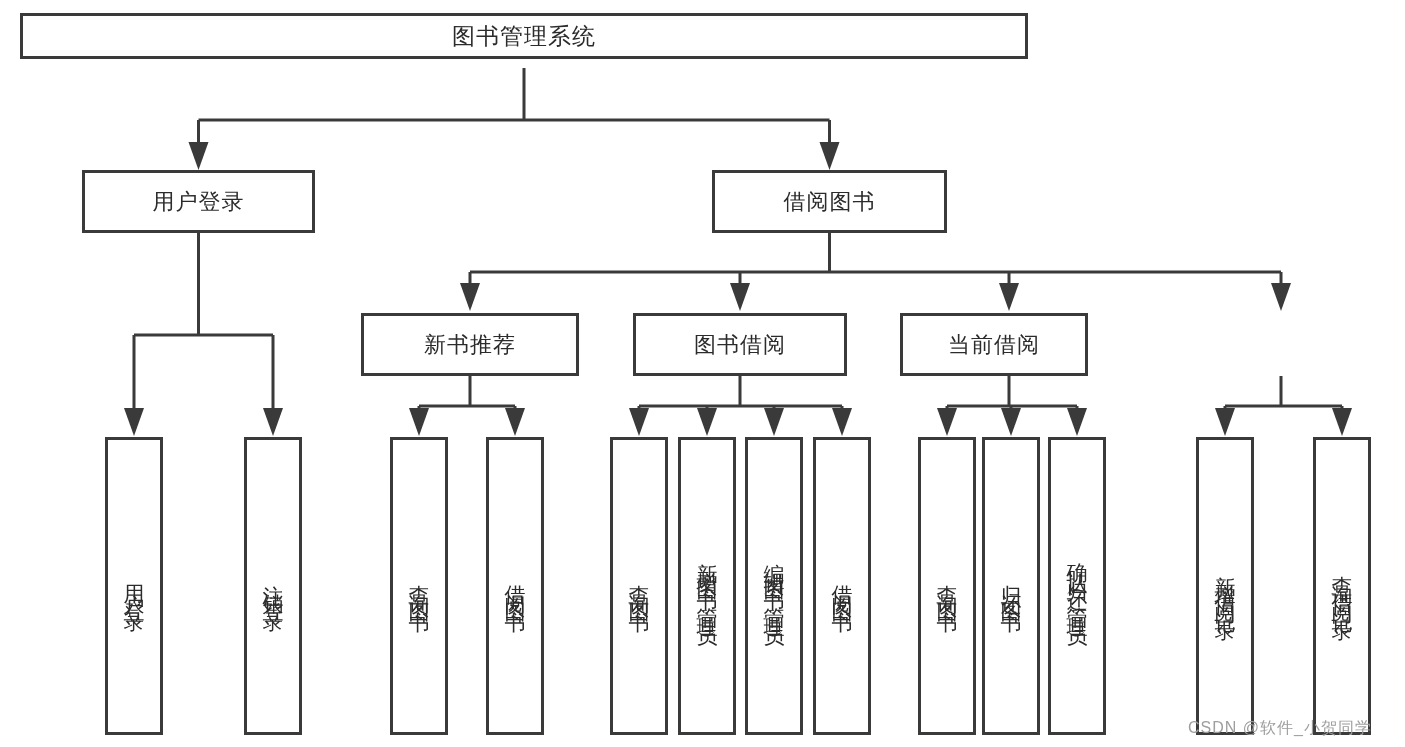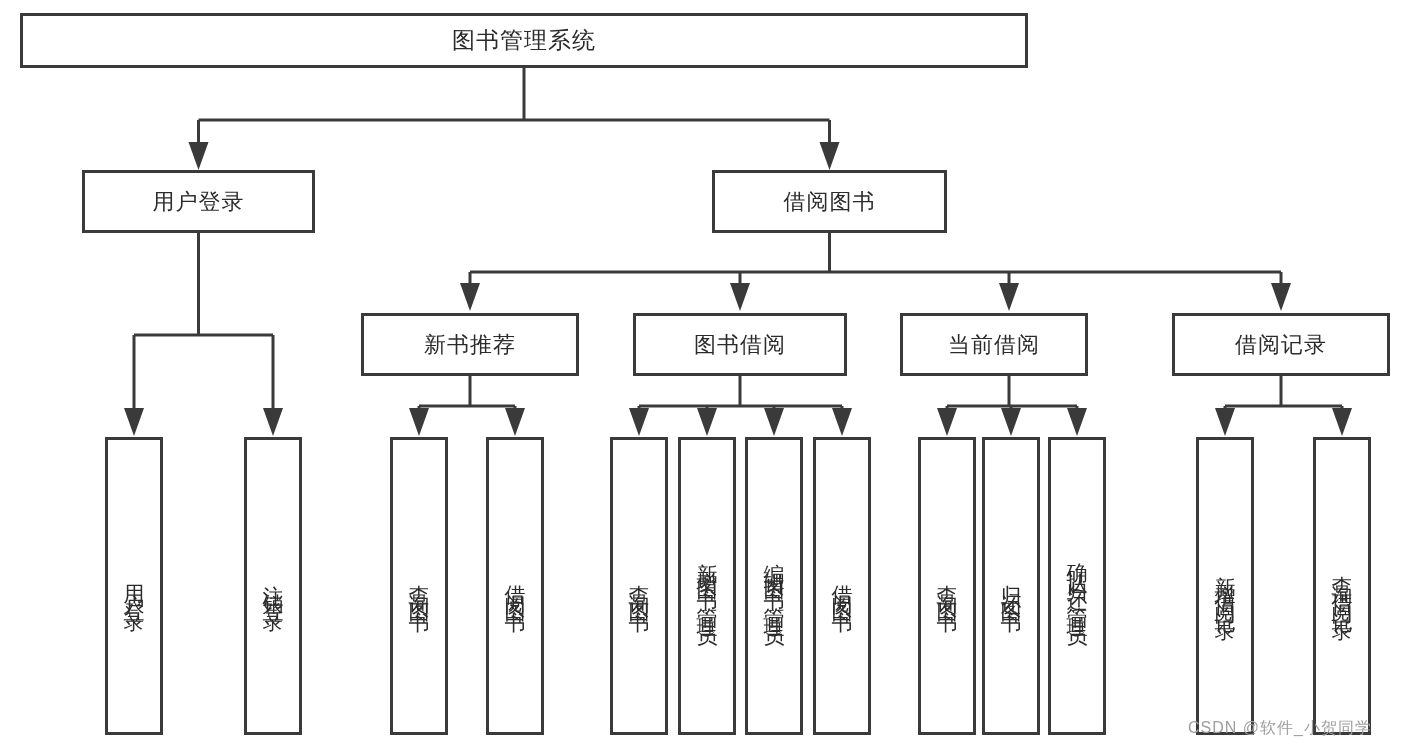--- a/index.html
+++ b/index.html
@@ -104,42 +104,39 @@
       <polygon points="1001,408 1021,408 1011,436" fill="currentColor"></polygon>
       <polygon points="1067,408 1087,408 1077,436" fill="currentColor"></polygon>
     </g>
     <g>
       <path d="M1281 376 V406 M1225 406 H1342 M1225 406 V411 M1342 406 V411" stroke="currentColor" stroke-width="3"></path>
       <polygon points="1215,408 1235,408 1225,436" fill="currentColor"></polygon>
       <polygon points="1332,408 1352,408 1342,436" fill="currentColor"></polygon>
     </g>
   </svg>
 
-  <div class="box root" style="left:20px;top:13px;width:1008px;height:55px">
+  <div class="box root" style="left:20px;top:13px;width:1008px;height:46px">
     <span>图书管理系统</span>
   </div>
 
   <div class="box" style="left:82px;top:170px;width:233px;height:63px">
     <span>用户登录</span>
   </div>
   <div class="box" style="left:712px;top:170px;width:235px;height:63px">
     <span>借阅图书</span>
   </div>
 
   <div class="box" style="left:361px;top:313px;width:218px;height:63px">
     <span>新书推荐</span>
   </div>
   <div class="box" style="left:633px;top:313px;width:214px;height:63px">
     <span>图书借阅</span>
   </div>
   <div class="box" style="left:900px;top:313px;width:188px;height:63px">
     <span>当前借阅</span>
-  </div>
-  <div class="box" style="left:1172px;top:313px;width:218px;height:63px">
-    <span>借阅记录</span>
   </div>
 
   <div class="box vbox" style="left:105px;top:437px;width:58px;height:298px">
     <span>用户登录</span>
   </div>
   <div class="box vbox" style="left:244px;top:437px;width:58px;height:298px">
     <span>注销登录</span>
   </div>
 
   <div class="box vbox" style="left:390px;top:437px;width:58px;height:298px">

